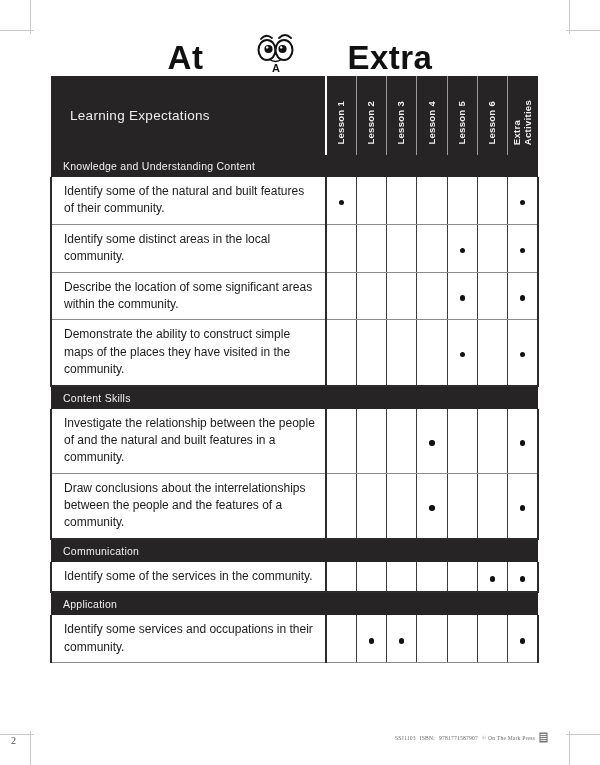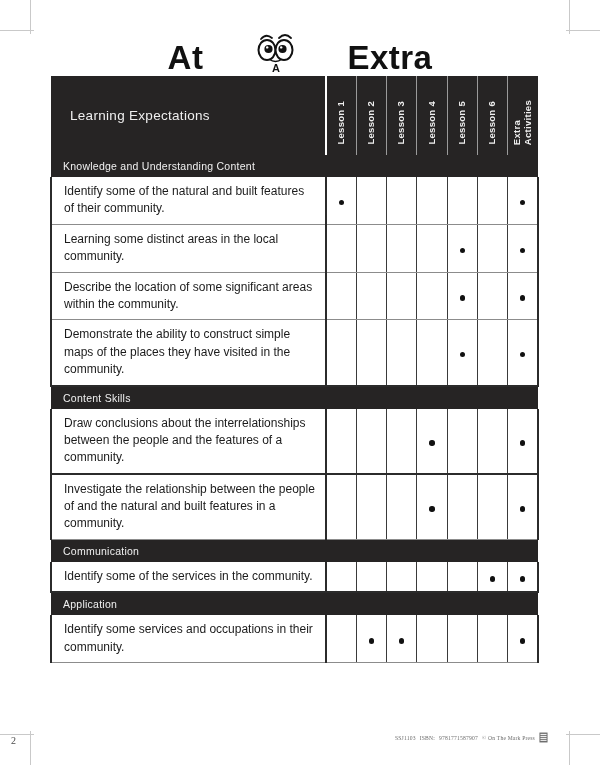--- a/index.html
+++ b/index.html
@@ -219,21 +219,21 @@
           <td class="label">Identify some of the natural and built features of their community.</td>
           <td class="cell"><span class="dot"></span></td>
           <td class="cell"><span class="dot hidden"></span></td>
           <td class="cell"><span class="dot hidden"></span></td>
           <td class="cell"><span class="dot hidden"></span></td>
           <td class="cell"><span class="dot hidden"></span></td>
           <td class="cell"><span class="dot hidden"></span></td>
           <td class="cell last"><span class="dot"></span></td>
         </tr>
         <tr class="exp">
-          <td class="label">Learning some distinct areas in the local community.</td>
+          <td class="label">Identify some distinct areas in the local community.</td>
           <td class="cell"><span class="dot hidden"></span></td>
           <td class="cell"><span class="dot hidden"></span></td>
           <td class="cell"><span class="dot hidden"></span></td>
           <td class="cell"><span class="dot hidden"></span></td>
           <td class="cell"><span class="dot"></span></td>
           <td class="cell"><span class="dot hidden"></span></td>
           <td class="cell last"><span class="dot"></span></td>
         </tr>
         <tr class="exp">
           <td class="label">Describe the location of some significant areas within the community.</td>
@@ -251,32 +251,32 @@
           <td class="cell"><span class="dot hidden"></span></td>
           <td class="cell"><span class="dot hidden"></span></td>
           <td class="cell"><span class="dot hidden"></span></td>
           <td class="cell"><span class="dot"></span></td>
           <td class="cell"><span class="dot hidden"></span></td>
           <td class="cell last"><span class="dot"></span></td>
         </tr>
         <tr class="sect">
           <td colspan="8">Content Skills</td>
         </tr>
+        <tr class="exp">
+          <td class="label">Investigate the relationship between the people of and the natural and built features in a community.</td>
+          <td class="cell"><span class="dot hidden"></span></td>
+          <td class="cell"><span class="dot hidden"></span></td>
+          <td class="cell"><span class="dot hidden"></span></td>
+          <td class="cell"><span class="dot"></span></td>
+          <td class="cell"><span class="dot hidden"></span></td>
+          <td class="cell"><span class="dot hidden"></span></td>
+          <td class="cell last"><span class="dot"></span></td>
+        </tr>
         <tr class="exp endsect">
           <td class="label">Draw conclusions about the interrelationships between the people and the features of a community.</td>
-          <td class="cell"><span class="dot hidden"></span></td>
-          <td class="cell"><span class="dot hidden"></span></td>
-          <td class="cell"><span class="dot hidden"></span></td>
-          <td class="cell"><span class="dot"></span></td>
-          <td class="cell"><span class="dot hidden"></span></td>
-          <td class="cell"><span class="dot hidden"></span></td>
-          <td class="cell last"><span class="dot"></span></td>
-        </tr>
-        <tr class="exp">
-          <td class="label">Investigate the relationship between the people of and the natural and built features in a community.</td>
           <td class="cell"><span class="dot hidden"></span></td>
           <td class="cell"><span class="dot hidden"></span></td>
           <td class="cell"><span class="dot hidden"></span></td>
           <td class="cell"><span class="dot"></span></td>
           <td class="cell"><span class="dot hidden"></span></td>
           <td class="cell"><span class="dot hidden"></span></td>
           <td class="cell last"><span class="dot"></span></td>
         </tr>
         <tr class="sect">
           <td colspan="8">Communication</td>

